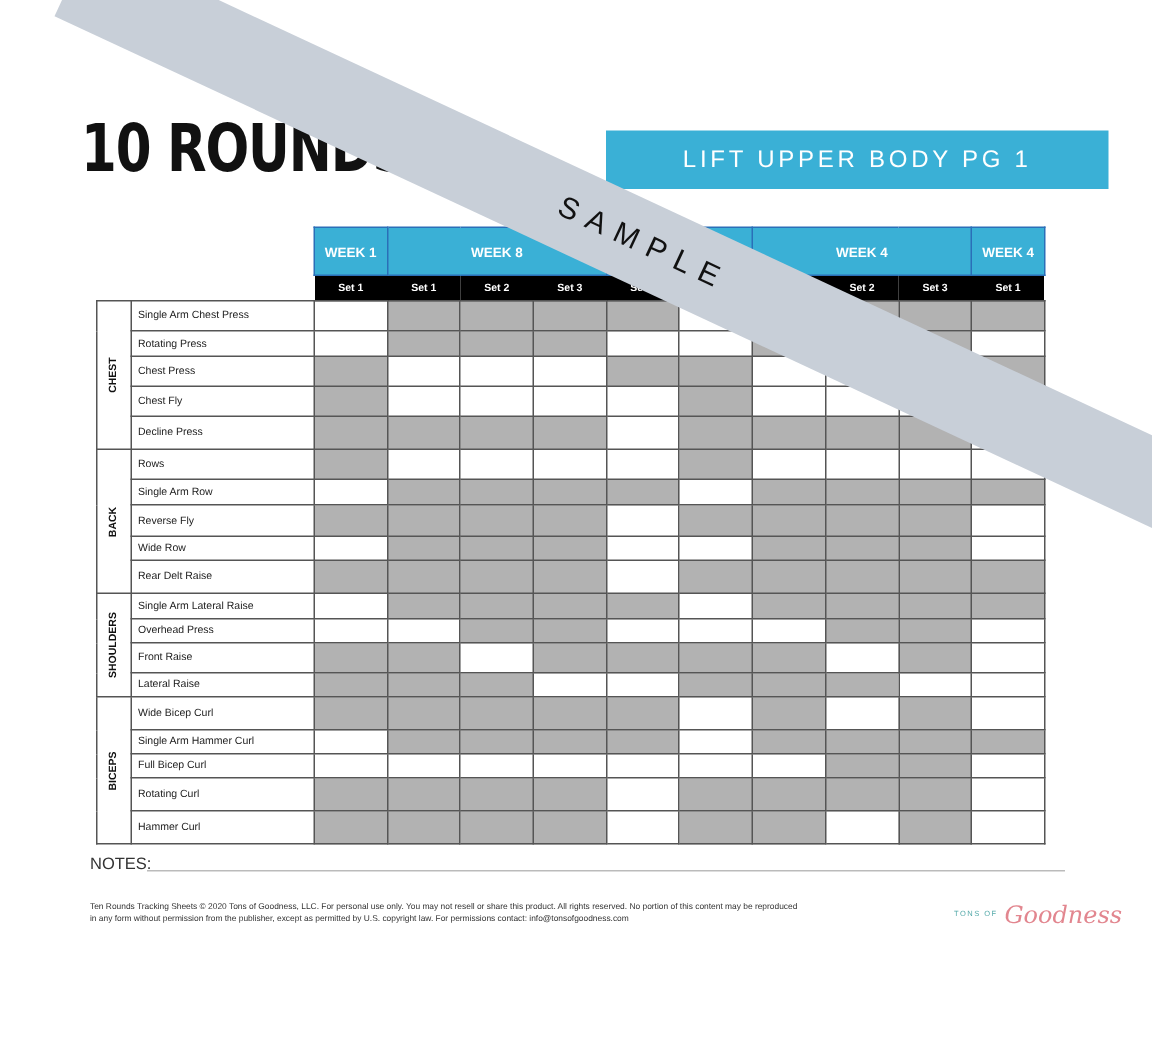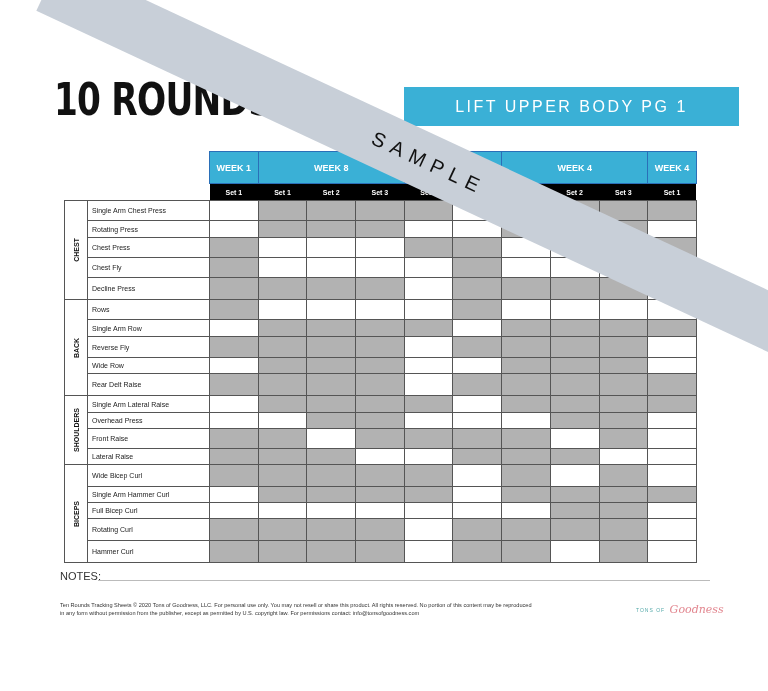--- a/index.html
+++ b/index.html
@@ -15,21 +15,21 @@
   .group-label { position:absolute; left:50%; top:50%; transform:translate(-50%,-50%) rotate(-90deg); font-size:7px; font-weight:bold; white-space:nowrap; color:#111; }
   .ex-cell { border:1px solid #555; width:122px; font-size:7px; color:#222; padding-left:4px !important; text-align:left; }
   .c { border:1px solid #555; width:48.7px; }
   .c.g { background:#b2b2b2; }
   .c.w { background:#fff; }
   .notes { position:absolute; left:60px; top:570px; font-size:11px; color:#333; }
   .notes-line { position:absolute; left:98px; top:580px; width:612px; height:1px; background:#bbb; }
   .footer { position:absolute; left:60px; top:601px; width:560px; font-size:5.6px; color:#333; line-height:8px; }
   .logo { position:absolute; left:636px; top:600px; }
   .logo-small { font-size:5px; color:#5aa; letter-spacing:1px; vertical-align:middle; }
-  .logo-big { font-family:"DejaVu Serif", serif; font-style:italic; font-size:11px; color:#e2868f; vertical-align:middle; }
+  .logo-big { font-family:"DejaVu Serif", serif; font-style:italic; font-size:16px; color:#e2868f; vertical-align:middle; }
   .sample-band { position:absolute; left:60px; top:-40px; width:900px; height:56px; background:#c8cfd8; transform-origin:0 0; transform:rotate(25deg); display:flex; align-items:center; justify-content:center; }
   .sample-text { font-size:20px; letter-spacing:7px; color:#111; margin-left:-60px; }
 </style>
 </head>
 <body>
 
 <div class="title">10 ROUNDS</div>
 <div class="page-banner">LIFT UPPER BODY PG 1</div>
 
 <table class="grid">

